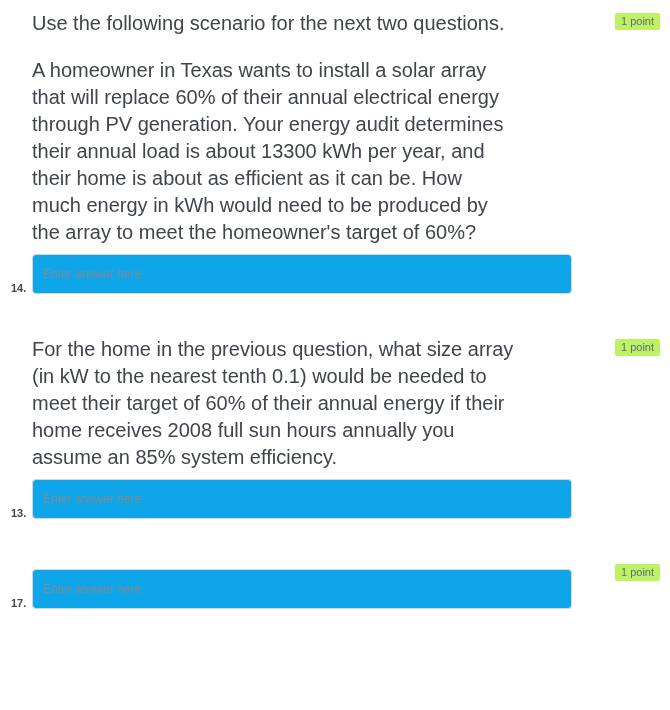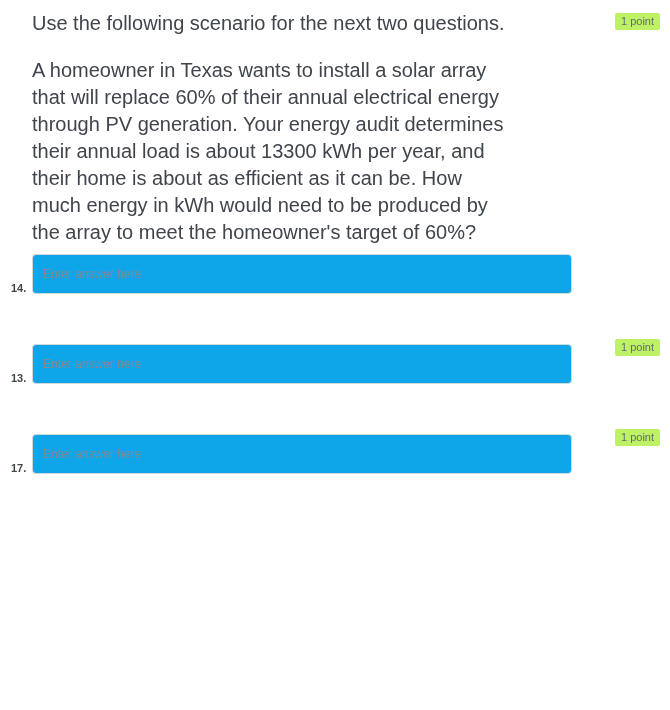--- a/index.html
+++ b/index.html
@@ -99,20 +99,25 @@
         <input class="answer-input" type="text" placeholder="Enter answer here" style="">
       </div>
     </div>
   </section>
 
   <section class="question">
     <span class="points-badge">1 point</span>
     <div class="q-row">
       <span class="q-num">13.</span>
       <div class="q-content">
+        <p class="q-text">For the home in the previous question, what size array
+(in kW to the nearest tenth 0.1) would be needed to
+meet their target of 60% of their annual energy if their
+home receives 2008 full sun hours annually you
+assume an 85% system efficiency.</p>
         <input class="answer-input" type="text" placeholder="Enter answer here" style="">
       </div>
     </div>
   </section>
 
   <section class="question">
     <span class="points-badge">1 point</span>
     <div class="q-row">
       <span class="q-num">17.</span>
       <div class="q-content">

